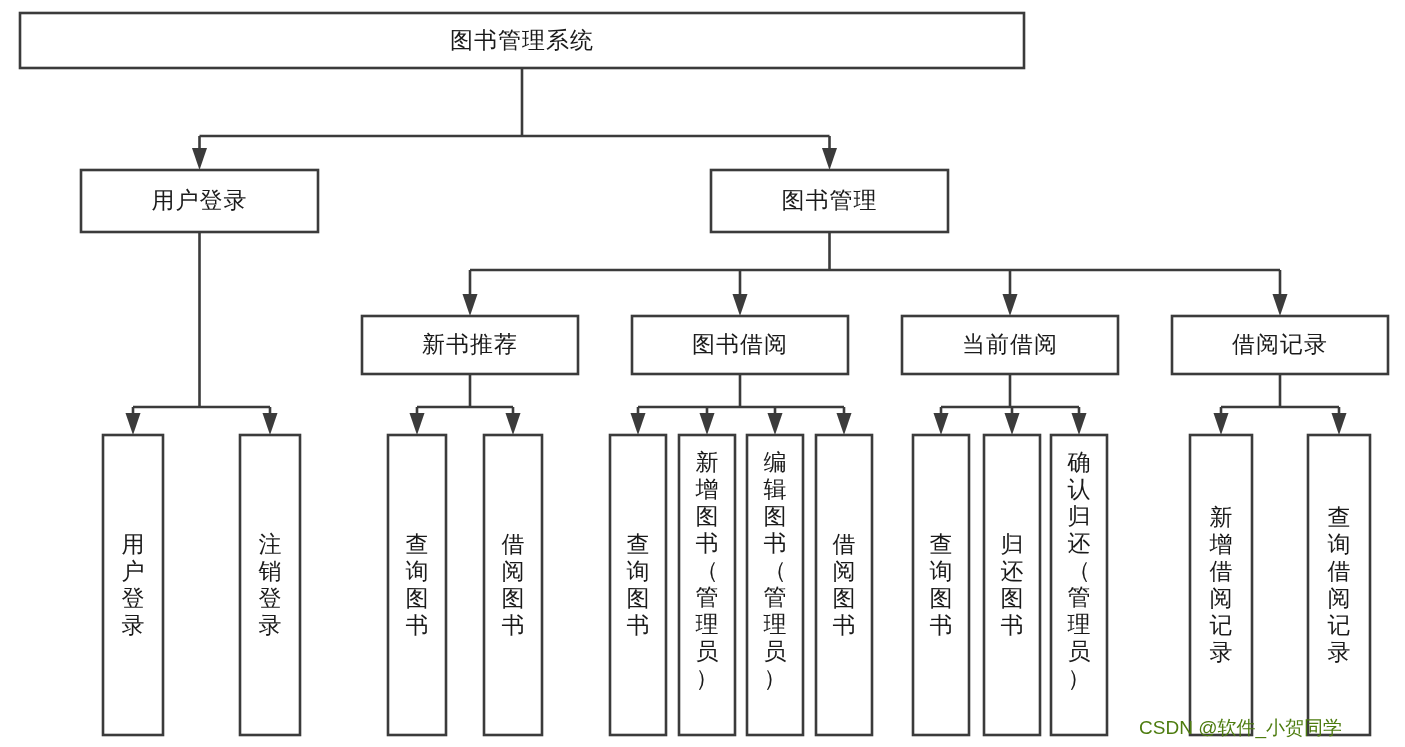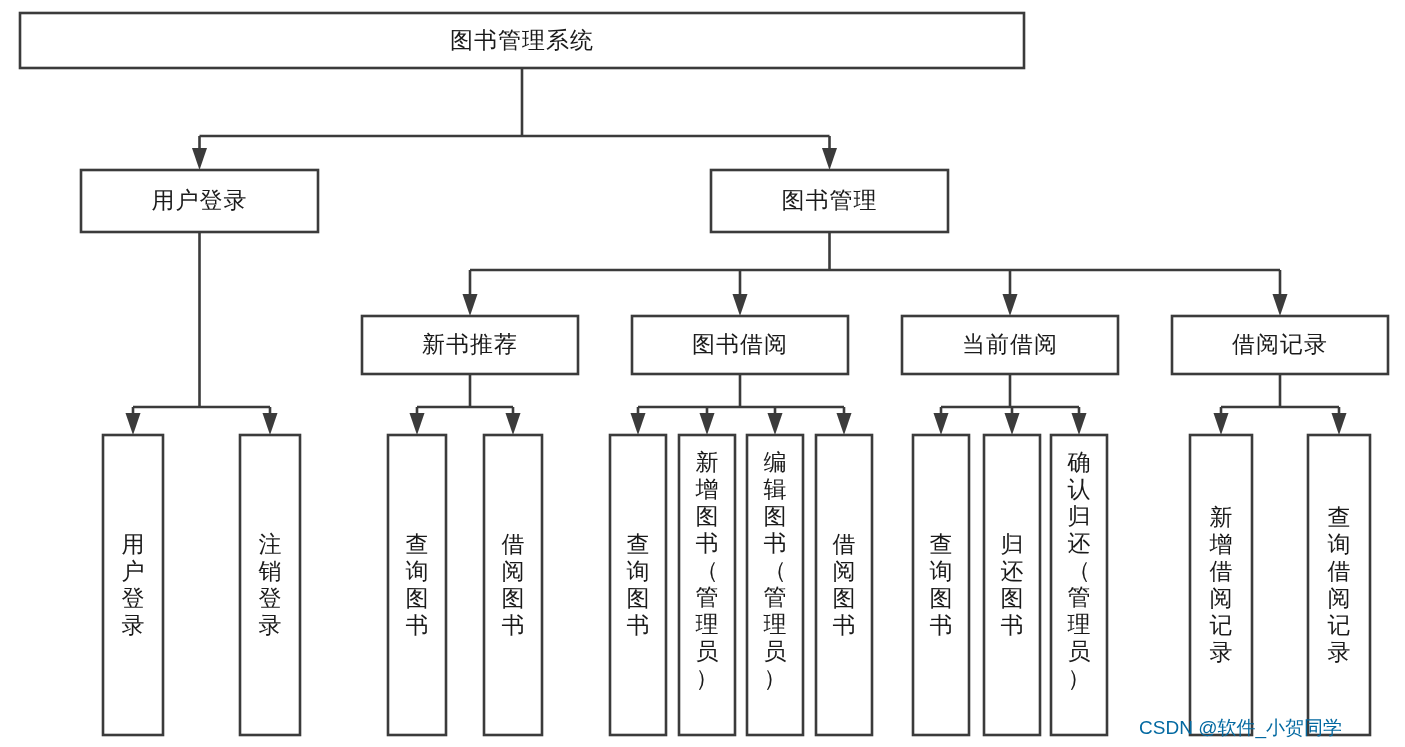--- a/index.html
+++ b/index.html
@@ -18,21 +18,21 @@
     letter-spacing:1px;
   }
   .leaf-label{
     font-family:"Liberation Sans","DejaVu Sans",sans-serif;
     font-size:23px;fill:#1a1a1a;text-anchor:middle;
     letter-spacing:0px;
   }
   .watermark{
     position:absolute;right:10px;bottom:6px;
     font-family:"Liberation Sans","DejaVu Sans",sans-serif;
-    font-size:19px;color:#0369a1;white-space:nowrap;
+    font-size:19px;color:#4d7c0f;white-space:nowrap;
     user-select:none;pointer-events:none;margin-left:42px;
   }
 </style>
 </head>
 <body>
 
 <div id="diagram-root">
   <svg id="chart-svg" viewBox="0 0 1405 747">
     <g id="edges-layer">
         <path d="M 522 68 L 522 136" class="connector"></path>

